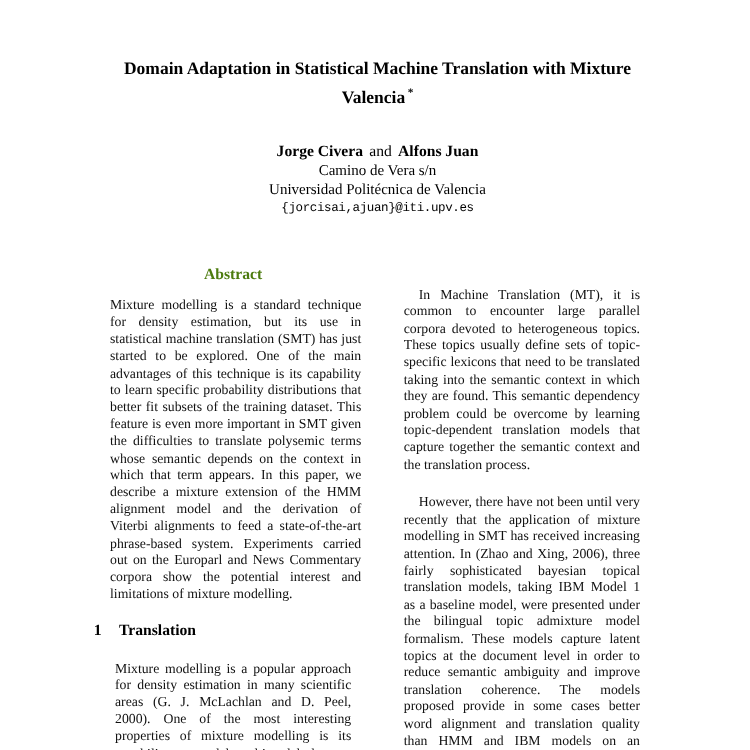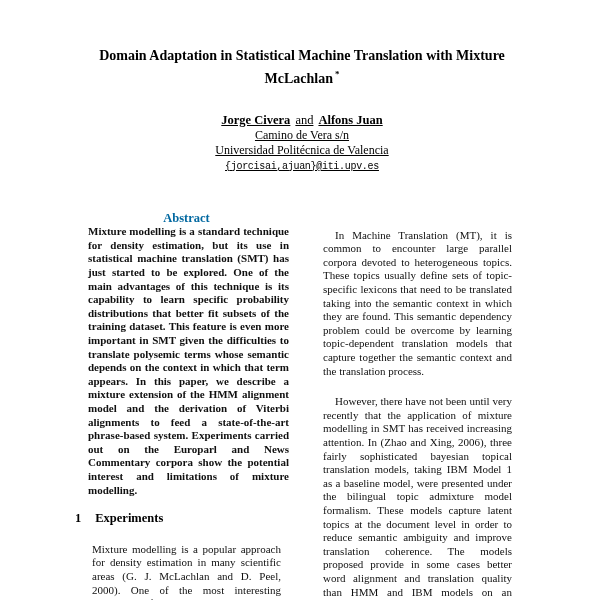--- a/index.html
+++ b/index.html
@@ -32,21 +32,20 @@
     font-weight: bold;
     margin-left: 2px;
   }
   
   .authors {
     text-align: center;
     margin-top: 25px;
     font-size: 12px;
     line-height: 15px;
     color: #000000;
-    text-decoration: underline;
   }
   .author-names { font-size: 12.5px; }
   .author-names .name { font-weight: bold; }
   .author-names .conj { font-weight: normal; padding: 0 5px; }
   .email {
     font-family: "Liberation Mono", "DejaVu Sans Mono", monospace;
     font-size: 10px;
     margin-top: 1px;
     letter-spacing: -0.3px;
   }
@@ -60,63 +59,64 @@
     width: 223px;
     font-size: 11px;
     line-height: 13.6px;
     text-align: justify;
     color: #101010;
   }
   .abstract-heading {
     text-align: center;
     font-weight: bold;
     font-size: 12.5px;
-    color: #0369a1;
+    margin-bottom: 12px;
+    color: #4d7c0f;
   }
-  .abstract-text { margin: 0 9px 0 13px; font-weight: bold; }
+  .abstract-text { margin: 0 9px 0 13px; }
   .section-heading {
     display: flex;
     gap: 14px;
     text-align: left;
     font-weight: bold;
     font-size: 12.5px;
     margin: 15px 0 12px 0;
     color: #000000;
   }
   p { margin: 17px; }
   .para { margin-bottom: 3px; }
   .para.indented { text-indent: 12px; }
 </style>
 </head>
 <body>
 
 <div class="page">
 
   <div class="title">
     <span class="title-line">Domain Adaptation in Statistical Machine Translation with Mixture</span>
-    <span class="title-line"><span>McLachlan</span><span class="title-mark">*</span></span>
+    <span class="title-line"><span>Valencia</span><span class="title-mark">*</span></span>
   </div>
 
   <div class="authors">
     <div class="author-names">
       <span class="name">Jorge Civera</span><span class="conj">and</span><span class="name">Alfons Juan</span>
     </div>
     <div class="affil">Camino de Vera s/n</div>
     <div class="affil">Universidad Politécnica de Valencia</div>
     <div class="email">{jorcisai,ajuan}@iti.upv.es</div>
   </div>
 
   <div class="columns">
 
     <div class="col">
       <div class="abstract-heading">Abstract</div>
       <p class="abstract-text">Mixture modelling is a standard technique for density estimation, but its use in statistical machine translation (SMT) has just started to be explored. One of the main advantages of this technique is its capability to learn specific probability distributions that better fit subsets of the training dataset. This feature is even more important in SMT given the difficulties to translate polysemic terms whose semantic depends on the context in which that term appears. In this paper, we describe a mixture extension of the HMM alignment model and the derivation of Viterbi alignments to feed a state-of-the-art phrase-based system. Experiments carried out on the Europarl and News Commentary corpora show the potential interest and limitations of mixture modelling.</p>
       <div class="section-heading">
         <span>1</span>
-        <span>Experiments</span>
+        <span>Translation</span>
       </div>
       <p class="para">Mixture modelling is a popular approach for density estimation in many scientific areas (G. J. McLachlan and D. Peel, 2000). One of the most interesting properties of mixture modelling is its capability to model multimodal datasets by defining soft partitions on these datasets, and learning specific proba-</p>
     </div>
 
     <div class="col">
       <p class="para indented">In Machine Translation (MT), it is common to encounter large parallel corpora devoted to heterogeneous topics. These topics usually define sets of topic-specific lexicons that need to be translated taking into the semantic context in which they are found. This semantic dependency problem could be overcome by learning topic-dependent translation models that capture together the semantic context and the translation process.</p>
       <p class="para indented">However, there have not been until very recently that the application of mixture modelling in SMT has received increasing attention. In (Zhao and Xing, 2006), three fairly sophisticated bayesian topical translation models, taking IBM Model 1 as a baseline model, were presented under the bilingual topic admixture model formalism. These models capture latent topics at the document level in order to reduce semantic ambiguity and improve translation coherence. The models proposed provide in some cases better word alignment and translation quality than HMM and IBM models on an English-Chinese task. In (Civera and Juan, 2006), a mixture extension of IBM model 2 along with a specific dynamic-programming decoding algorithm were proposed. This IBM-2 mixture model offers a significant gain in translation quality over the conventional IBM model 2 on a semi-synthetic task.</p>
 
     </div>
 

